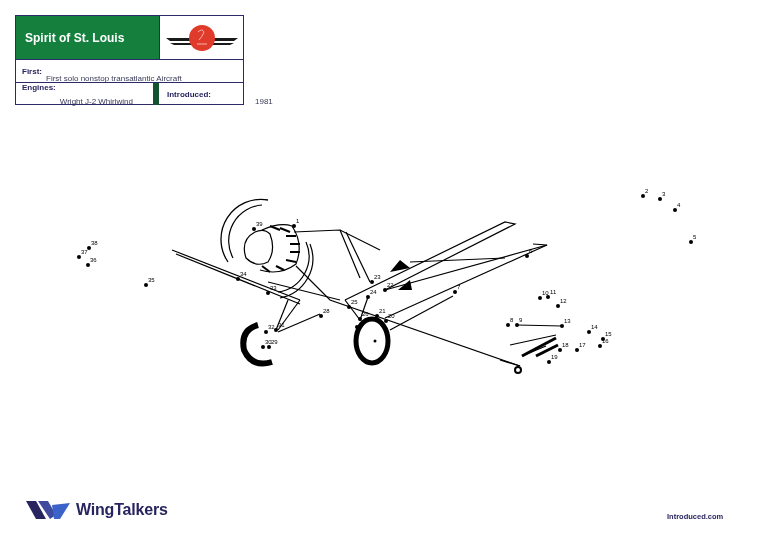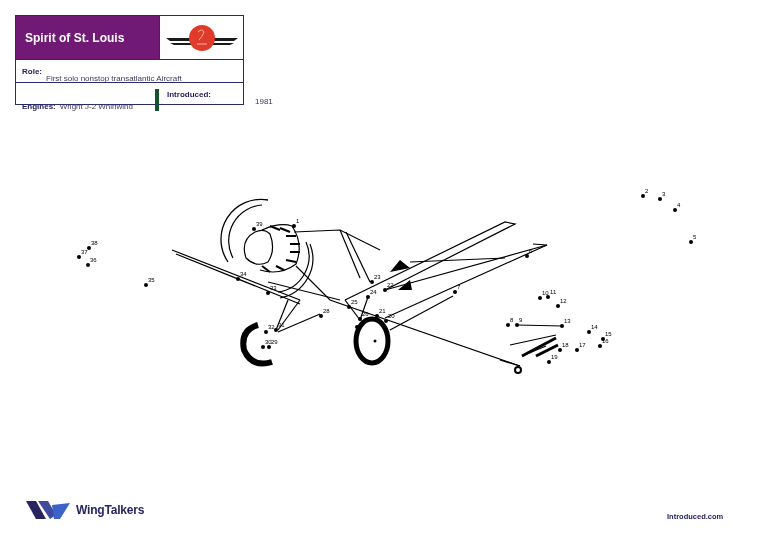--- a/index.html
+++ b/index.html
@@ -1,47 +1,47 @@
 <!DOCTYPE html>
 <html><head>
 <meta charset="utf-8">
 <style>
   html, body { margin:0; padding:0; background:#ffffff; }
   body { width:768px; height:542px; position:relative; overflow:hidden; font-family:"Liberation Sans", sans-serif; }
   .info-card { position:absolute; left:15px; top:15px; width:229px; height:90px; border:1px solid #2b2a6b; background:#fff; box-sizing:border-box; }
-  .title-cell { position:absolute; left:0; top:0; width:143px; height:43px; background:#701a75; color:#fff; font-weight:bold; font-size:12px; display:flex; align-items:center; padding-left:9px; box-sizing:border-box; }
+  .title-cell { position:absolute; left:0; top:0; width:143px; height:43px; background:#15803d; color:#fff; font-weight:bold; font-size:12px; display:flex; align-items:center; padding-left:9px; box-sizing:border-box; }
   .logo-cell { position:absolute; left:143px; top:0; width:85px; height:43px; border-left:1px solid #2b2a6b; box-sizing:border-box; }
   .row-role { position:absolute; left:0; top:43px; width:228px; height:23px; border-top:1px solid #2b2a6b; font-size:8px; color:#27245f; display:flex; align-items:center; padding-left:6px; box-sizing:border-box; }
   .row-eng { position:absolute; left:0; top:66px; width:228px; height:23px; border-top:1px solid #2b2a6b; font-size:8px; color:#27245f; box-sizing:border-box; }
-  .eng-cell { position:absolute; left:0; top:6px; width:143px; height:22px; display:flex; align-items:flex-end; padding-left:6px; box-sizing:border-box; border-right:4px solid #14532d; }
+  .eng-cell { position:absolute; left:0; top:0; width:143px; height:22px; display:flex; align-items:flex-start; padding-left:6px; box-sizing:border-box; border-right:6px solid #14532d; }
   .intro-cell { position:absolute; left:143px; top:0; width:85px; height:22px; display:flex; align-items:center; padding-left:8px; box-sizing:border-box;gap:40px; }
   .lbl { font-weight:bold; margin-right:4px; }
   .val { color:#3a3a5a;margin-top:14px; }
   .canvas { position:absolute; left:0; top:0; width:768px; height:542px; }
   .brand { position:absolute; left:26px; top:499px; display:flex; align-items:center; }
-  .brand-name { font-size:12px; color:#27245f; font-weight:bold; margin-left:4px; letter-spacing:-0.2px; }
+  .brand-name { font-size:16px; color:#27245f; font-weight:bold; margin-left:4px; letter-spacing:-0.2px; }
   .site { position:absolute; left:667px; top:512px; font-size:7.5px; font-weight:bold; color:#27245f; }
 </style>
 </head>
 <body>
 
 <div class="info-card">
   <div class="title-cell">Spirit of St. Louis</div>
   <div class="logo-cell">
     <svg width="84" height="42" viewBox="0 0 84 42">
       <path d="M6 22 L36 22 L36 25 L10 25 Z" fill="#1a1a1a"></path>
       <path d="M10 27 L36 27 L36 29 L14 29 Z" fill="#1a1a1a"></path>
       <path d="M78 22 L48 22 L48 25 L74 25 Z" fill="#1a1a1a"></path>
       <path d="M74 27 L48 27 L48 29 L70 29 Z" fill="#1a1a1a"></path>
       <circle cx="42" cy="22" r="13" fill="#e03a2b"></circle>
       <path d="M38 16 q4 -4 6 0 q-2 5 -5 8 M37 28 h10" stroke="#f4b3a8" stroke-width="1" fill="none"></path>
     </svg>
   </div>
   <div class="row-role">
-    <span class="lbl">Role:</span>
+    <span class="lbl">First:</span>
     <span class="val">First solo nonstop transatlantic Aircraft</span>
   </div>
   <div class="row-eng">
     <div class="eng-cell">
       <span class="lbl">Engines:</span>
       <span class="val">Wright J-2 Whirlwind</span>
     </div>
     <div class="intro-cell">
       <span class="lbl">Introduced:</span>
       <span class="val">1981</span>

